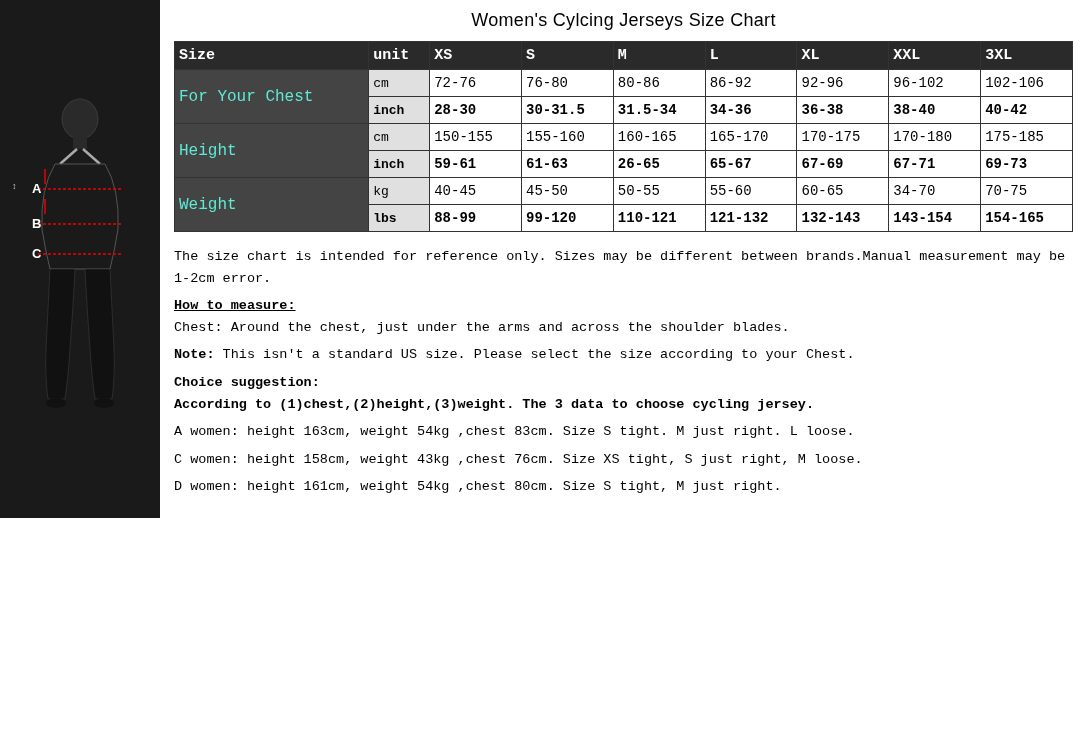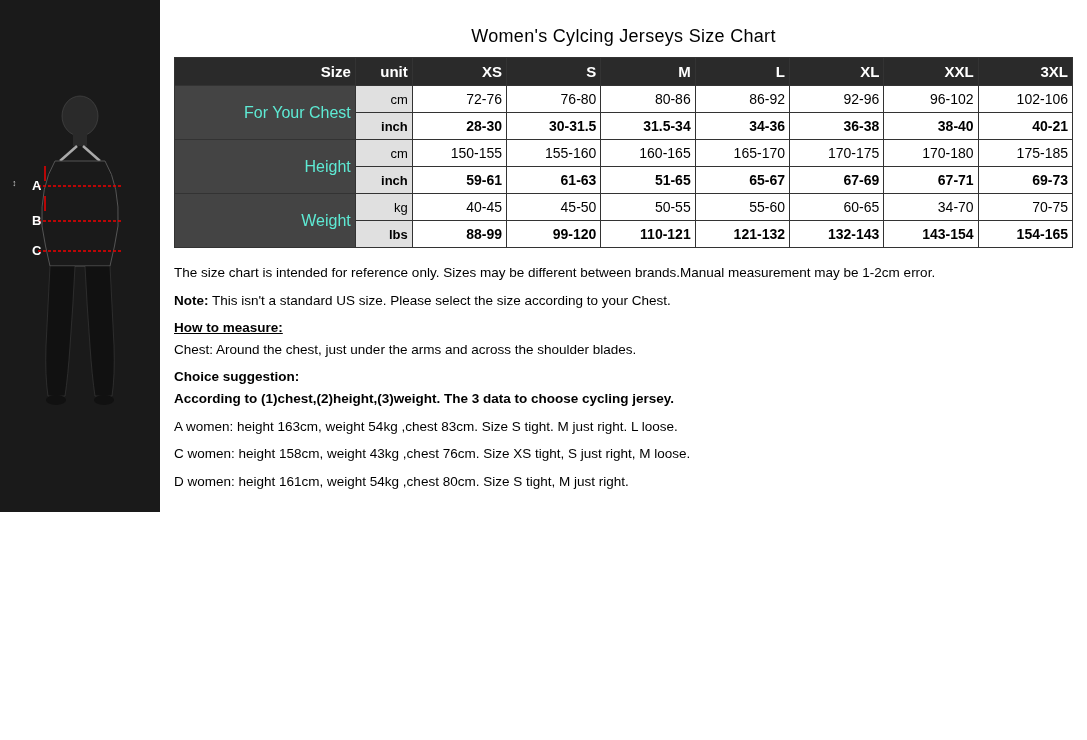--- a/index.html
+++ b/index.html
@@ -24,38 +24,38 @@
       align-items: center;
       justify-content: center;
     }
     .figure-svg {
       width: 140px;
       height: 340px;
     }
     .content-side {
       flex: 1;
       padding: 10px 14px 14px 14px;
-      margin-top: 16px;
     }
     .chart-title {
       text-align: center;
       font-size: 18px;
       font-weight: normal;
       margin-bottom: 10px;
       letter-spacing: 0.3px;
     }
     table {
       width: 100%;
       border-collapse: collapse;
       font-size: 14px;
     }
     th, td {
       border: 1px solid #333;
-      text-align: right;
+      text-align: left;
       padding: 5px 4px;
+      font-family: Liberation Mono, monospace;
     }
     thead tr {
       background: #2a2a2a;
       color: #fff;
     }
     thead th {
       font-weight: bold;
       font-size: 15px;
     }
     .row-header-cell {
@@ -71,20 +71,21 @@
     .bold-row td {
       font-weight: bold;
     }
     .normal-row td {
       font-weight: normal;
     }
     .notes-section {
       margin-top: 14px;
       font-size: 13.5px;
       line-height: 1.6;
+      font-family: Liberation Mono, monospace;
     }
     .notes-section p {
       margin-bottom: 6px;
     }
     .note-label {
       font-weight: bold;
     }
     .how-to-label {
       font-weight: bold;
       text-decoration: underline;
@@ -165,38 +166,38 @@
             <td>102-106</td>
           </tr>
           <tr class="bold-row">
             <td class="unit-cell">inch</td>
             <td>28-30</td>
             <td>30-31.5</td>
             <td>31.5-34</td>
             <td>34-36</td>
             <td>36-38</td>
             <td>38-40</td>
-            <td>40-21</td>
+            <td>40-42</td>
           </tr>
           <tr class="normal-row">
             <td rowspan="2" class="row-header-cell">Height</td>
             <td class="unit-cell">cm</td>
             <td>150-155</td>
             <td>155-160</td>
             <td>160-165</td>
             <td>165-170</td>
             <td>170-175</td>
             <td>170-180</td>
             <td>175-185</td>
           </tr>
           <tr class="bold-row">
             <td class="unit-cell">inch</td>
             <td>59-61</td>
             <td>61-63</td>
-            <td>51-65</td>
+            <td>26-65</td>
             <td>65-67</td>
             <td>67-69</td>
             <td>67-71</td>
             <td>69-73</td>
           </tr>
           <tr class="normal-row">
             <td rowspan="2" class="row-header-cell">Weight</td>
             <td class="unit-cell">kg</td>
             <td>40-45</td>
             <td>45-50</td>
@@ -215,25 +216,25 @@
             <td>132-143</td>
             <td>143-154</td>
             <td>154-165</td>
           </tr>
         </tbody>
     </table>
 
     <div class="notes-section">
       <p>The size chart is intended for reference only. Sizes may be different between brands.Manual measurement may be 1-2cm error.</p>
       <p>
-        <span class="note-label">Note:</span><span> This isn't a standard US size. Please select the size according to your Chest.</span>
+        <span class="how-to-label">How to measure:</span><br>
+        <span>  Chest: Around the chest, just under the arms and across the shoulder blades.</span>
       </p>
       <p>
-        <span class="how-to-label">How to measure:</span><br>
-        <span>  Chest: Around the chest, just under the arms and across the shoulder blades.</span>
+        <span class="note-label">Note:</span><span> This isn't a standard US size. Please select the size according to your Chest.</span>
       </p>
       <p>
         <span class="choice-label">Choice suggestion:</span><br>
         <span class="choice-main">According to (1)chest,(2)height,(3)weight. The 3 data to choose cycling jersey.</span>
       </p>
       <div id="examples-container">
           <p>A women: height 163cm, weight 54kg ,chest 83cm. Size S tight. M just right. L loose.</p>
           <p>C women: height 158cm, weight 43kg ,chest 76cm. Size XS tight, S just right, M loose.</p>
           <p>D women: height 161cm, weight 54kg ,chest 80cm. Size S tight, M just right.</p>
         </div>

